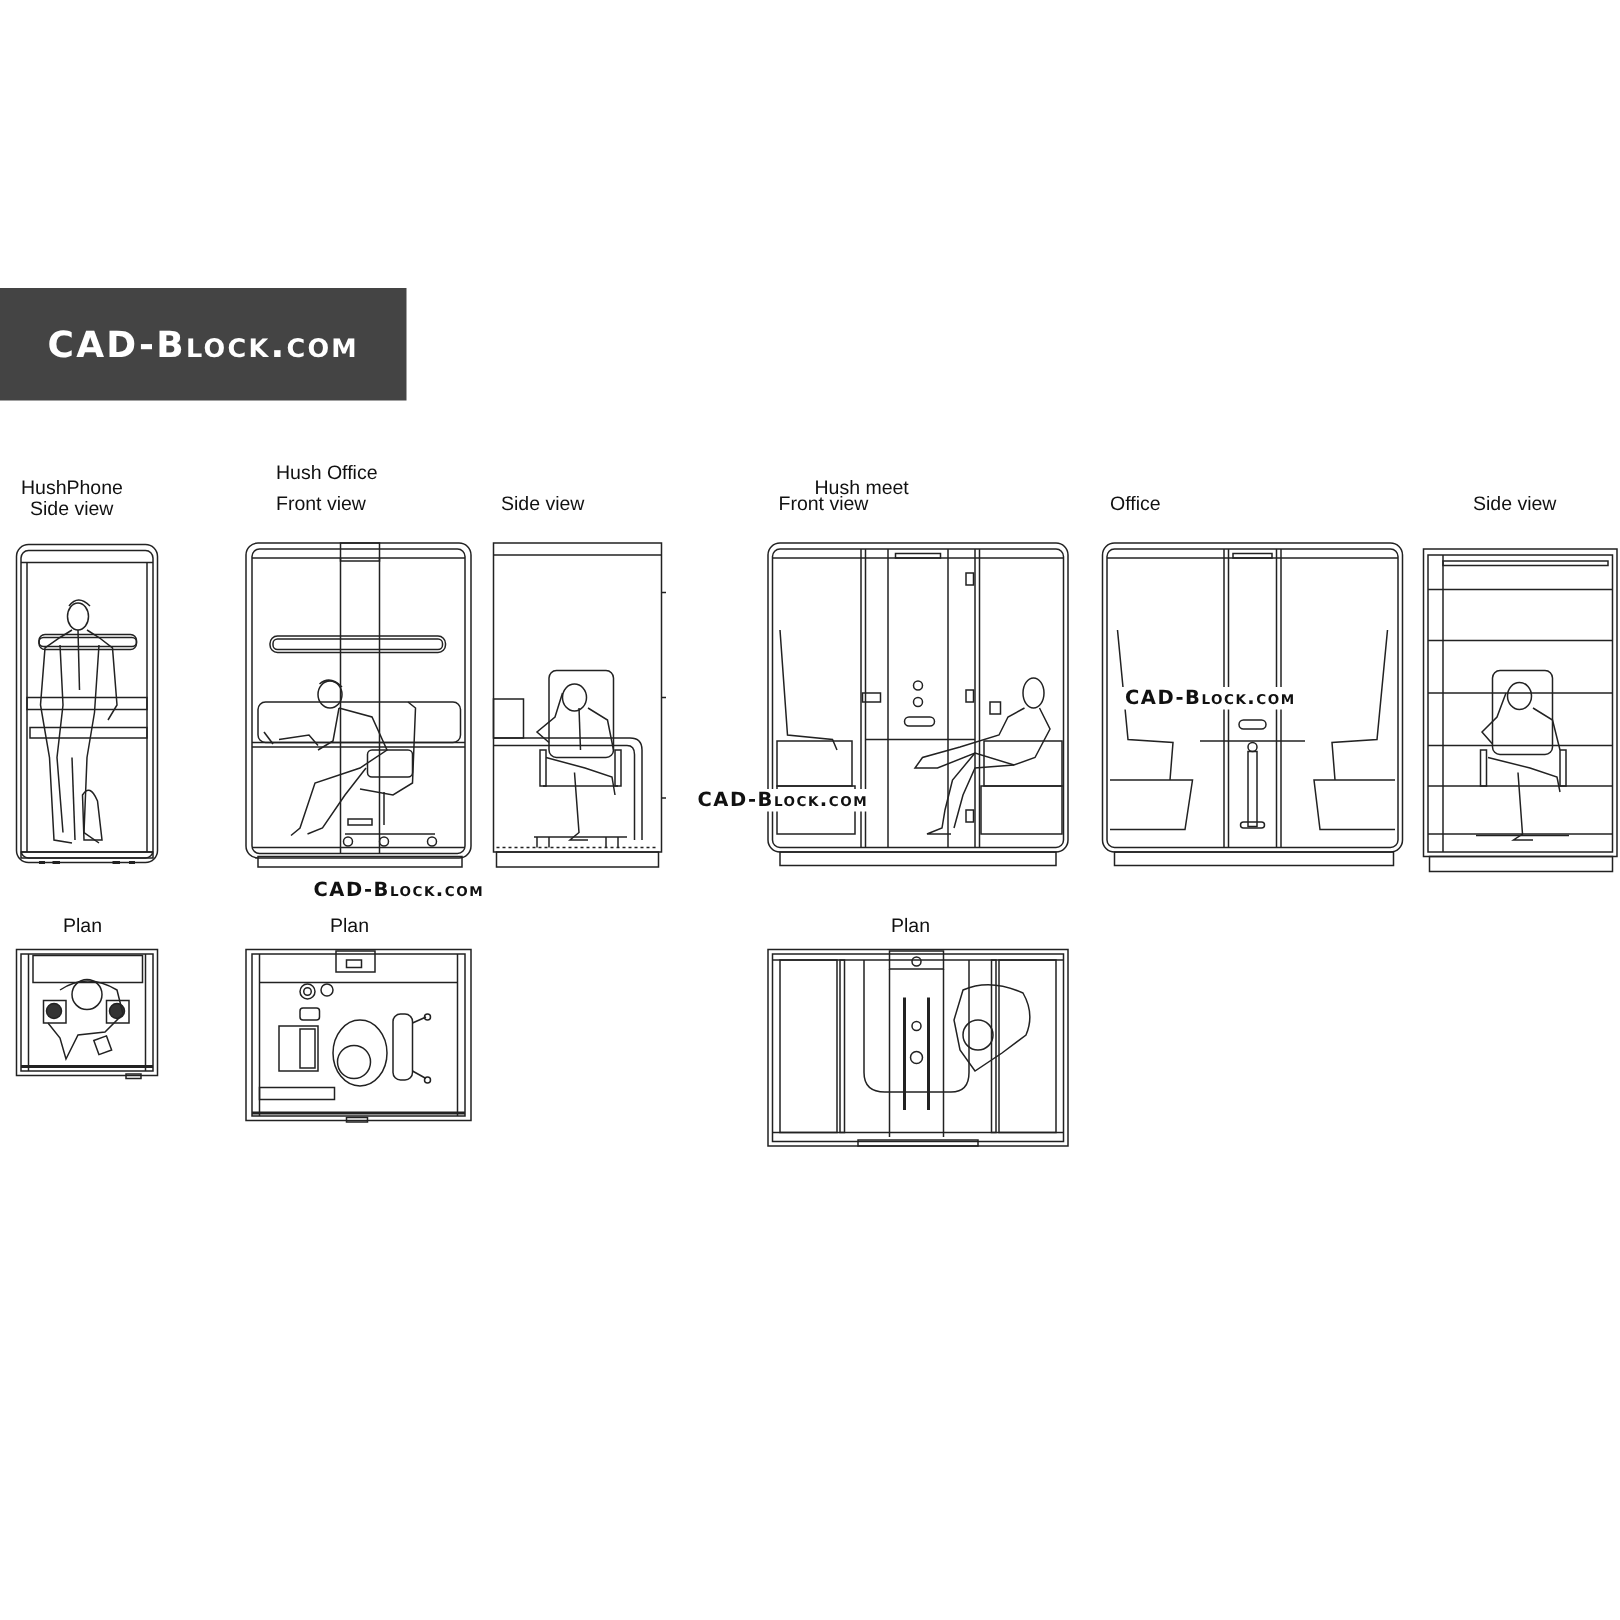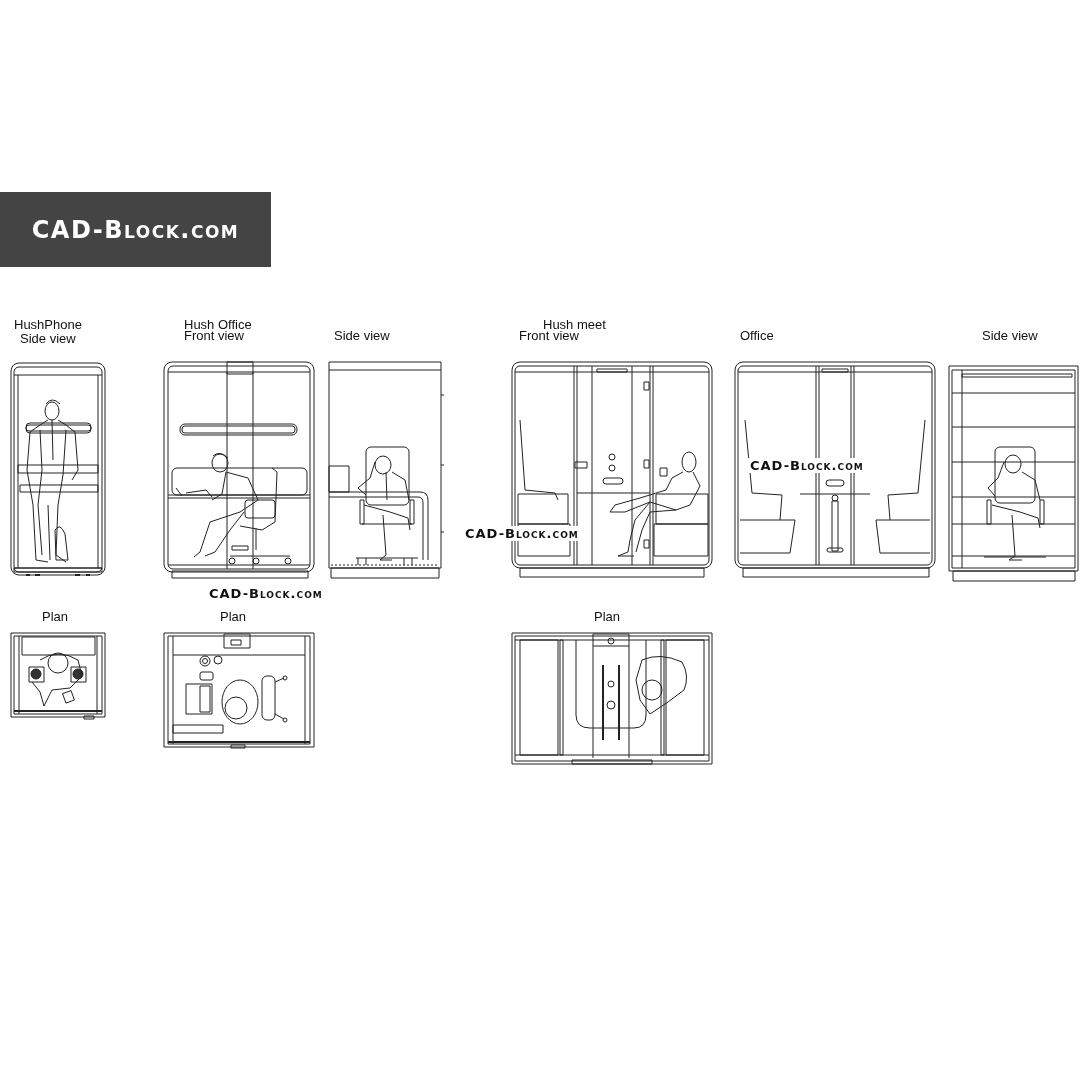--- a/index.html
+++ b/index.html
@@ -13,21 +13,21 @@
 </style>
 </head>
 <body>
 
 <div class="banner">
   <span class="banner-text">CAD-Block.com</span>
 </div>
 
 <div class="label" style="left:14px;top:318px;">HushPhone</div>
 <div class="label" style="left:20px;top:332px;">Side view</div>
-<div class="label" style="left:184px;top:318px;">Hush Office</div>
+<div class="label" style="left:184px;top:308px;">Hush Office</div>
 <div class="label" style="left:184px;top:329px;">Front view</div>
 <div class="label" style="left:334px;top:329px;">Side view</div>
 <div class="label" style="left:519px;top:318px;margin-left:24px;">Hush meet</div>
 <div class="label" style="left:519px;top:329px;">Front view</div>
 <div class="label" style="left:740px;top:329px;">Office</div>
 <div class="label" style="left:982px;top:329px;">Side view</div>
 <div class="label" style="left:42px;top:610px;">Plan</div>
 <div class="label" style="left:220px;top:610px;">Plan</div>
 <div class="label" style="left:594px;top:610px;">Plan</div>
 

